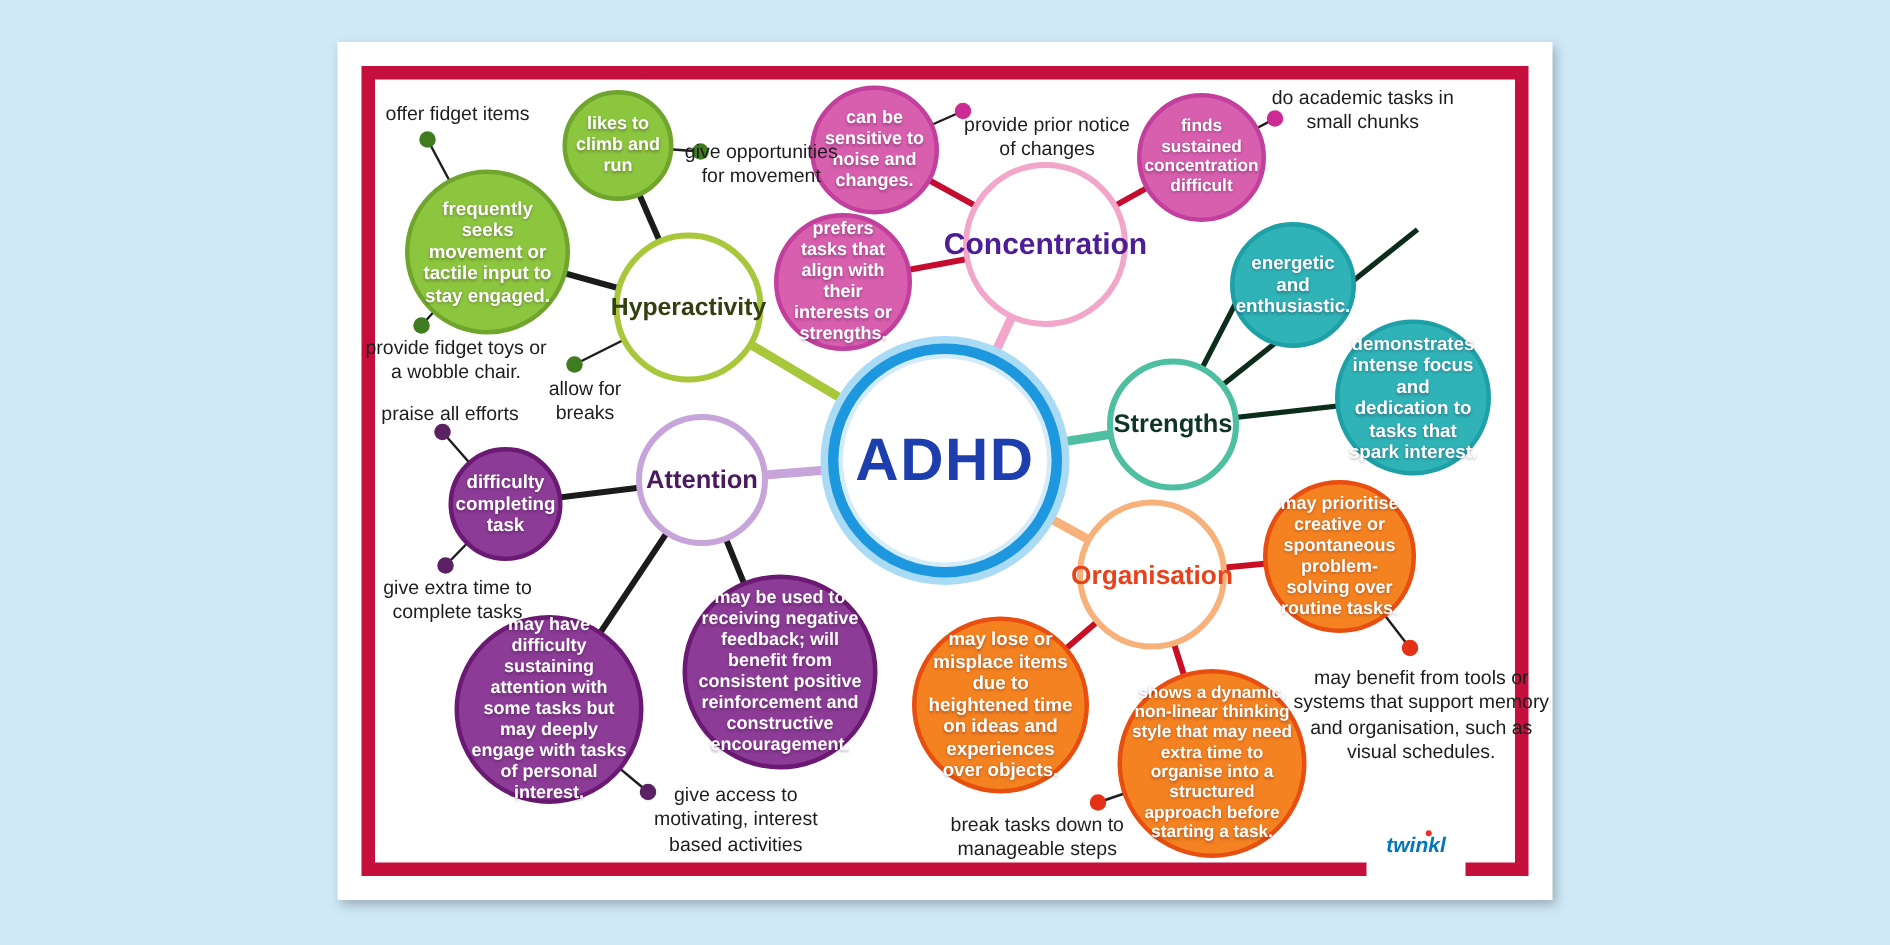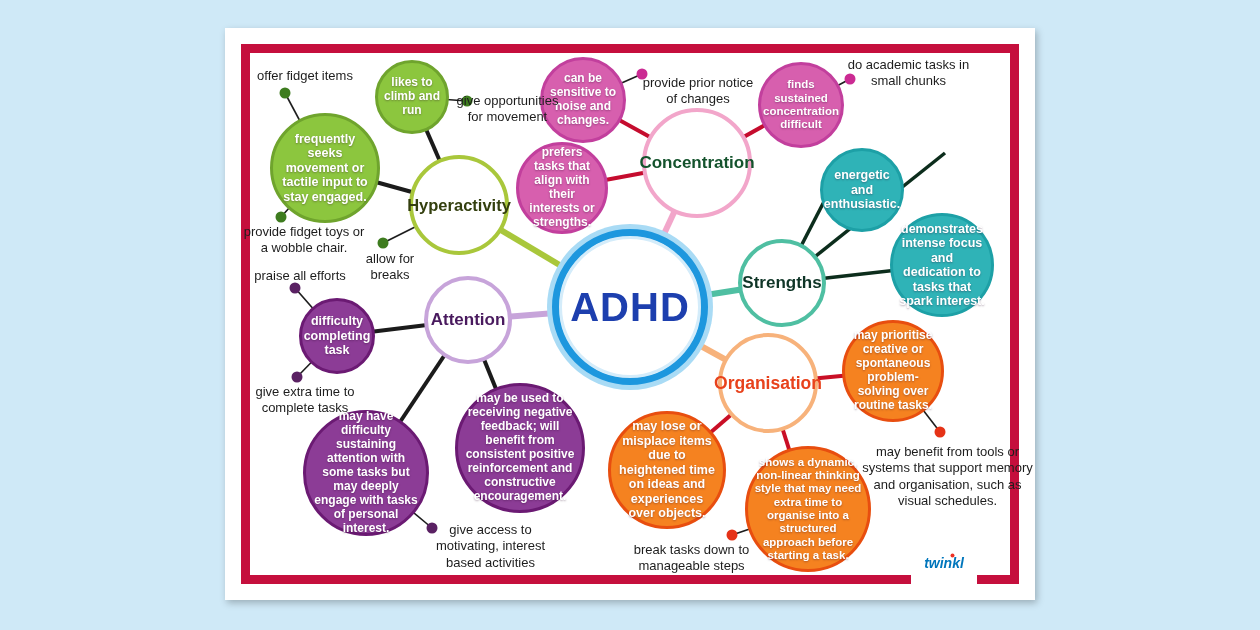--- a/index.html
+++ b/index.html
@@ -33,21 +33,21 @@
   }
   .bubble.green{background:#8cc63e;border:3px solid #6fa42d;}
   .bubble.pink{background:#d75fae;border:3px solid #c23f9d;}
   .bubble.teal{background:#2fb3b7;border:3px solid #1da0a6;}
   .bubble.purple{background:#8c3c96;border:3px solid #6b1a73;}
   .bubble.orange{background:#f58220;border:3px solid #e84e0f;}
   .hub{
     background:#ffffff;font-weight:bold;
   }
   .hub.hyperactivity{border:4px solid #a9c73b;color:#333f0e;font-size:16.5px;}
-  .hub.concentration{border:4px solid #f2a6ca;color:#14532d;font-size:17px;}
+  .hub.concentration{border:4px solid #f2a6ca;color:#4c1d95;font-size:20px;}
   .hub.strengths{border:4px solid #4fbfa2;color:#0f3527;font-size:17px;}
   .hub.attention{border:4px solid #c7a4da;color:#491a5e;font-size:17px;}
   .hub.organisation{border:4px solid #f7b27b;color:#e8421c;font-size:17.5px;}
   .adhd{
     position:absolute;left:552px;top:229px;width:156px;height:156px;
     border-radius:50%;background:#ffffff;
     border:7px solid #1d97de;
     box-shadow:0 0 0 5px #a9dbf5, inset 0 0 0 3px #d4ecfa;
     box-sizing:border-box;
     display:flex;align-items:center;justify-content:center;

